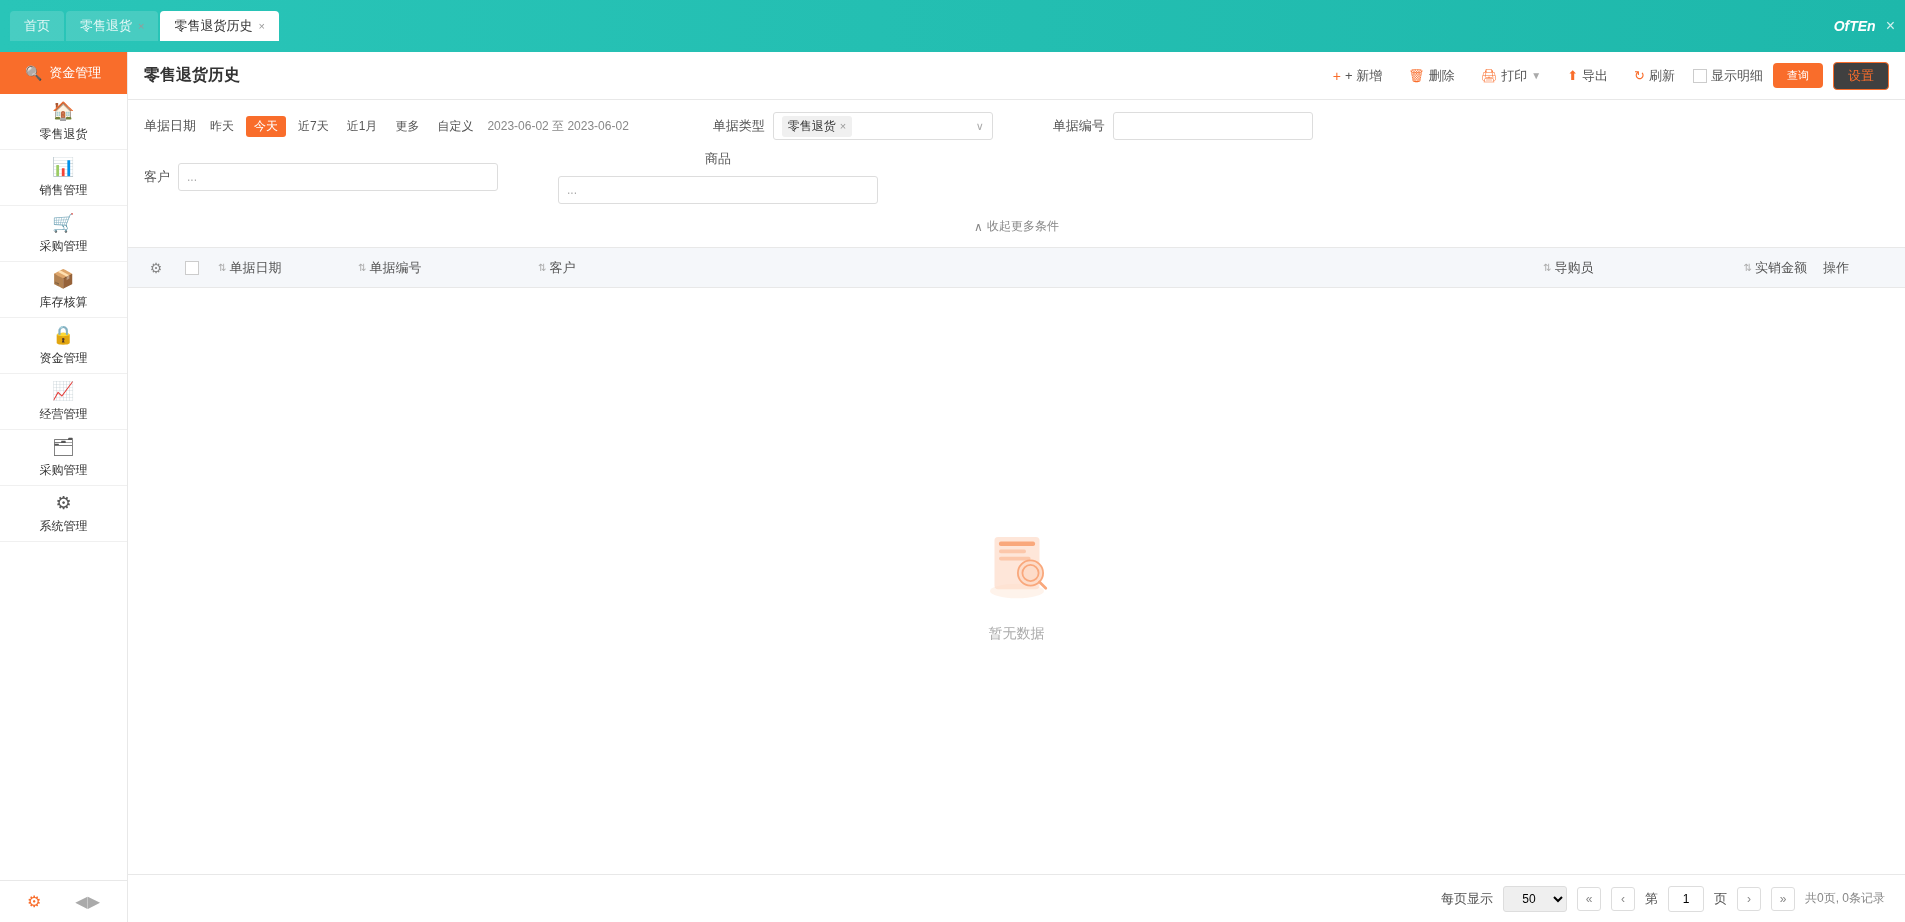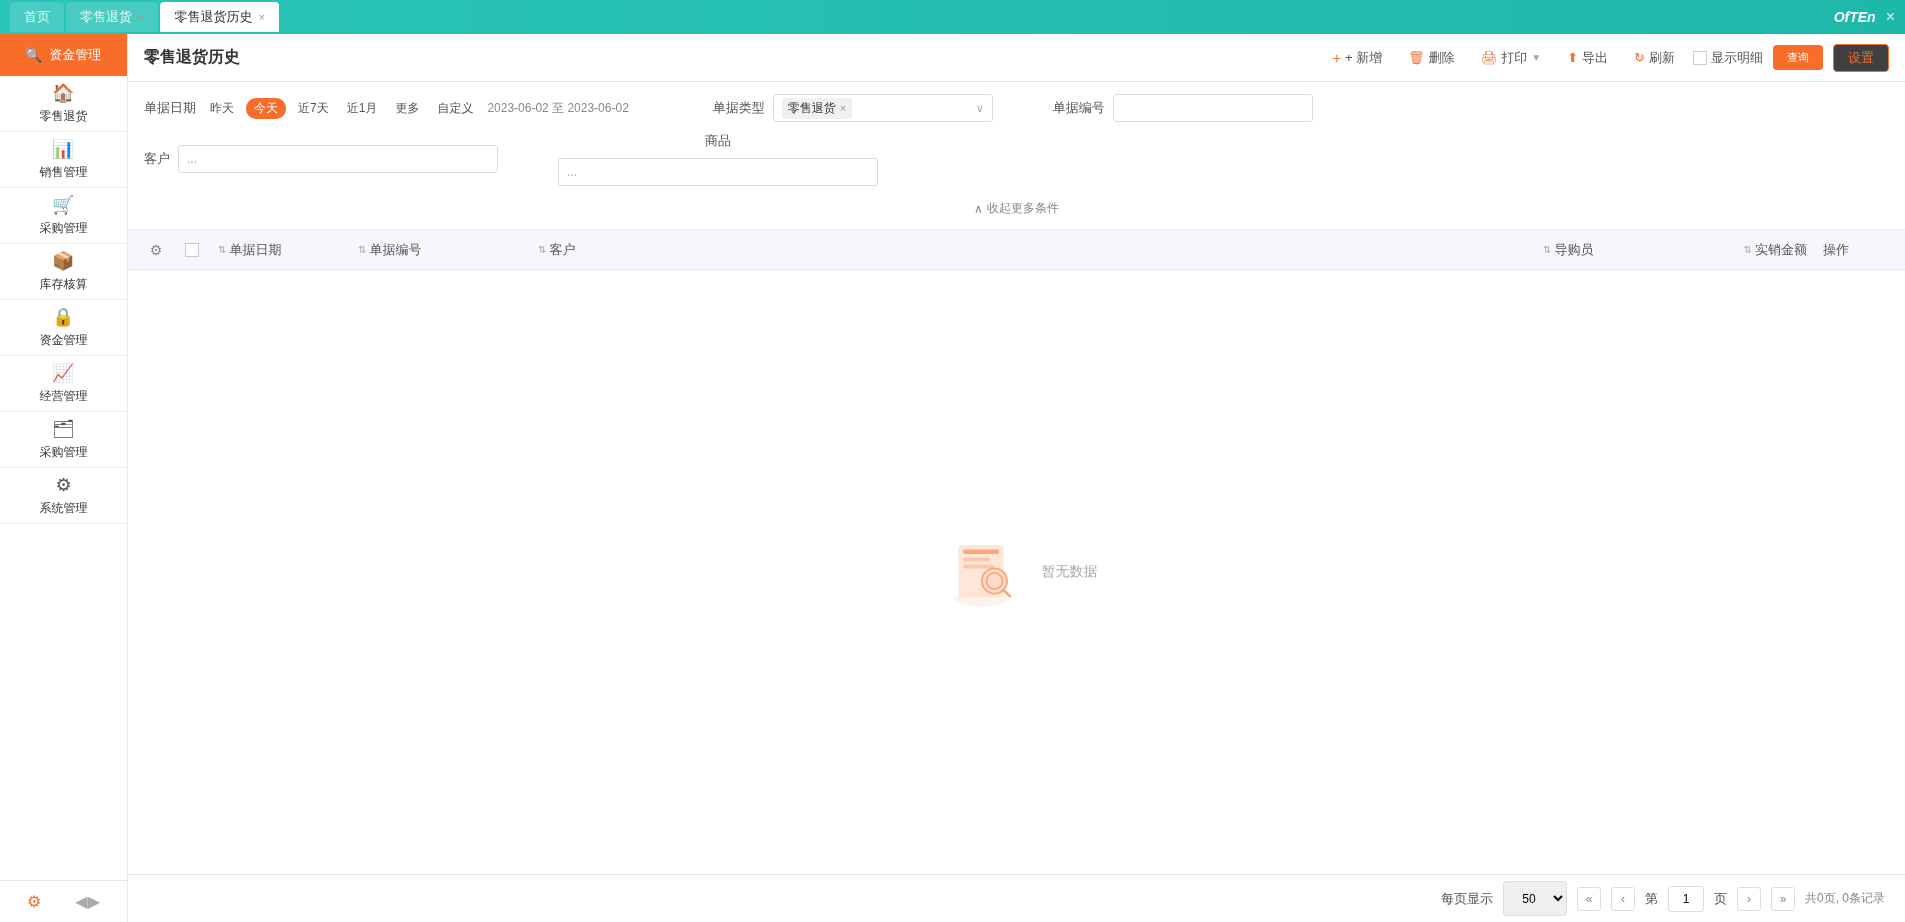--- a/index.html
+++ b/index.html
@@ -1,20 +1,20 @@
 <!DOCTYPE html>
 <html><head>
   <meta charset="utf-8">
   <style>
     * { box-sizing: border-box; margin: 0; padding: 0; font-family: 'Microsoft YaHei', sans-serif; }
     body { display: flex; flex-direction: column; height: 922px; overflow: hidden; background: #f0f2f5; }
 
     
     .top-bar {
-      height: 34px;
+      height: 52px;
       background: linear-gradient(90deg, #29c5b8, #1eb8ab);
       display: flex;
       align-items: center;
       padding: 10px 10px;
       flex-shrink: 0;
       gap: 24px;
     }
     .top-bar-tabs {
       display: flex;
       align-items: center;
@@ -232,21 +232,21 @@
     }
     .date-btn {
       padding: 2px 6px;
       color: #555;
       cursor: pointer;
       font-size: 12px;
     }
     .date-btn.active {
       background: #f96d2b;
       color: #fff;
-      border-radius: 10px;
+      border-radius: 3px;
       padding: 2px 8px;
     }
     .date-range {
       color: #888;
       font-size: 12px;
     }
     .filter-select {
       min-width: 180px;
       height: 28px;
       border: 1px solid #ddd;
@@ -346,21 +346,21 @@
     .th-billno { width: 180px; }
     .th-customer { flex: 1; }
     .th-guide { width: 160px; }
     .th-amount { width: 120px; margin-left: auto; justify-content: flex-end; }
     .th-action { width: 80px; text-align: left; }
 
     
     .empty-state {
       flex: 1;
       display: flex;
-      flex-direction: row;
+      flex-direction: column;
       align-items: center;
       justify-content: center;
       gap: 16px;
     }
     .empty-icon {
       width: 90px;
       height: 90px;
     }
     .empty-text {
       font-size: 14px;
@@ -376,21 +376,21 @@
       align-items: center;
       justify-content: flex-end;
       padding: 0 20px;
       gap: 10px;
       font-size: 13px;
       color: #555;
       flex-shrink: 0;
     }
     .page-size-select {
       width: 64px;
-      height: 35px;
+      height: 26px;
       border: 1px solid #ddd;
       border-radius: 3px;
       font-size: 12px;
       text-align: center;
     }
     .page-nav-btn {
       width: 24px;
       height: 24px;
       border: 1px solid #ddd;
       border-radius: 3px;

